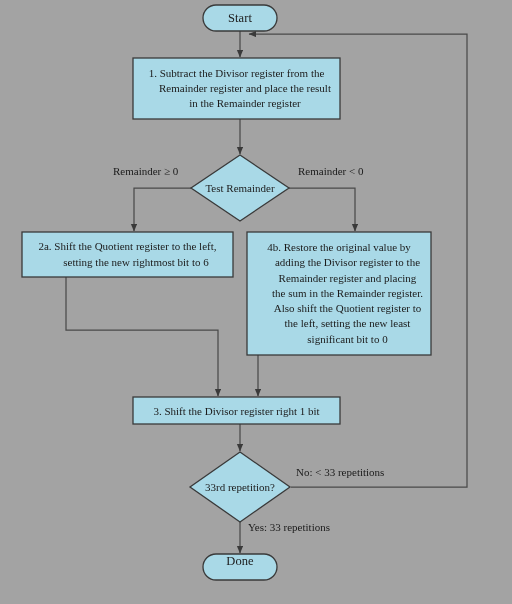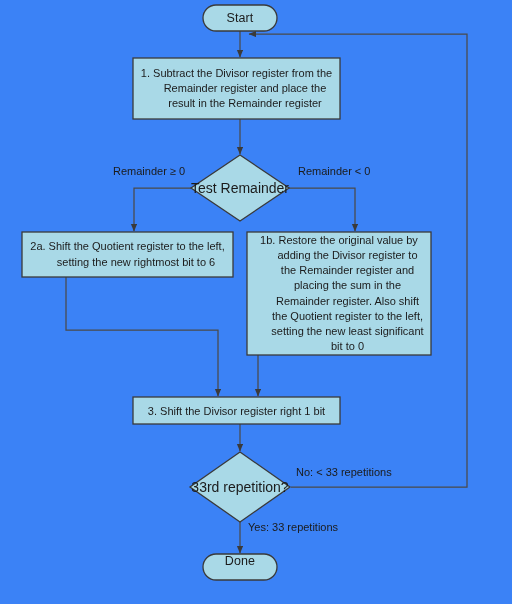--- a/index.html
+++ b/index.html
@@ -4,22 +4,22 @@
 <style>
   html, body {
     margin: 0;
     padding: 0;
     background: #ffffff;
   }
   #canvas {
     position: relative;
     width: 512px;
     height: 604px;
-    background: #3b82f6;
-    font-family: Liberation Sans, sans-serif;
+    background: #a3a3a3;
+    font-family: Liberation Serif, serif;
     overflow: hidden;
   }
   #flow-svg {
     position: absolute;
     left: 0;
     top: 0;
     width: 512px;
     height: 604px;
   }
   .node-text {
@@ -39,21 +39,21 @@
   .process-label {
     font-size: 11px;
     line-height: 15.2px;
     padding: 0 7px;
     text-align: center;
   }
   .process-label.single {
     line-height: 14px;
   }
   .diamond-label {
-    font-size: 14px;
+    font-size: 11px;
   }
   .edge-label {
     position: absolute;
     font-size: 11px;
     color: #1b1b1b;
     white-space: nowrap;
     pointer-events: none;
   }
   .hang-indent {
     display: inline-block;
@@ -120,21 +120,21 @@
       <span class="hang-indent">1.  Subtract the Divisor register from the Remainder register and place the result in the Remainder register</span>
     </div>
 
   <div class="node-text diamond-label" style="left:180px; top:176px; width:120px; height:24px;">Test Remainder</div>
 
   <div class="node-text process-label" style="left:22px; top:232px; width:211px; height:45px;">
       <span class="hang-indent">2a.  Shift the Quotient register to the left, setting the new rightmost bit to 6</span>
     </div>
 
   <div class="node-text process-label" style="left:247px; top:232px; width:184px; height:123px;">
-      <span class="hang-indent">1b.  Restore the original value by adding the Divisor register to the Remainder register and placing the sum in the Remainder register. Also shift the Quotient register to the left, setting the new least significant bit to 0</span>
+      <span class="hang-indent">4b.  Restore the original value by adding the Divisor register to the Remainder register and placing the sum in the Remainder register. Also shift the Quotient register to the left, setting the new least significant bit to 0</span>
     </div>
 
   <div class="node-text process-label single" style="left:133px; top:397px; width:207px; height:27px;">3.  Shift the Divisor register right 1 bit</div>
 
   <div class="node-text diamond-label" style="left:180px; top:475px; width:120px; height:24px;">33rd repetition?</div>
 
   <div class="node-text terminal-label" style="left:203px; top:554px; width:74px; height:14px;">Done</div>
 
   <div class="edge-label" style="left:113px; top:165px;">Remainder ≥ 0</div>
 

